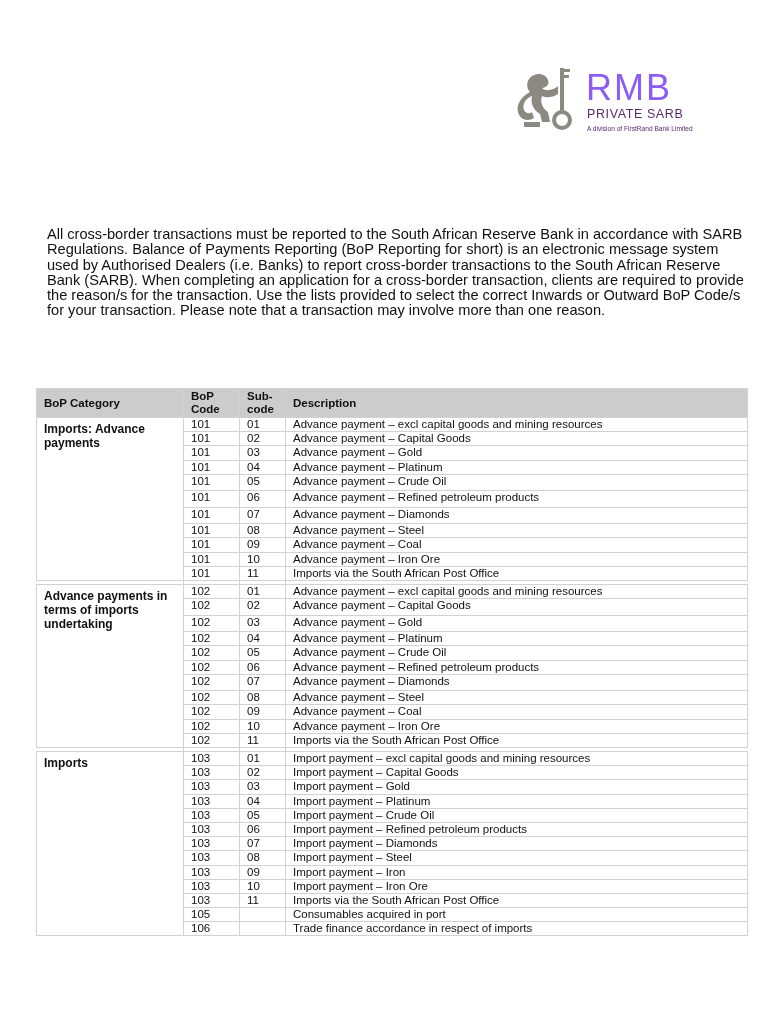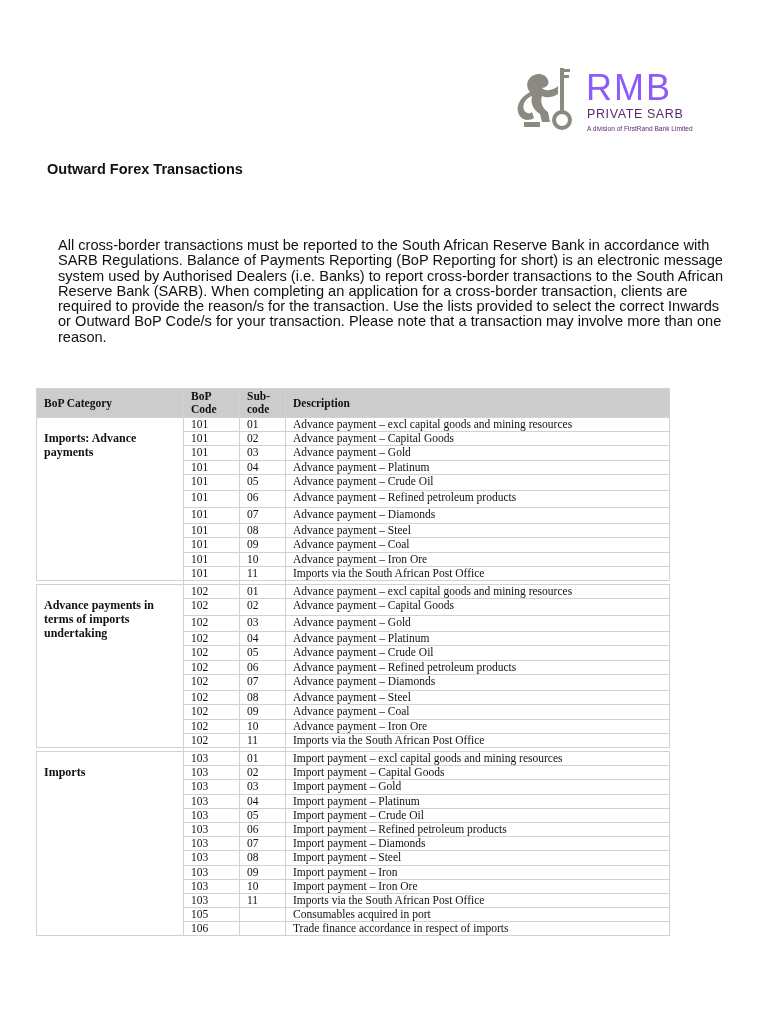--- a/index.html
+++ b/index.html
@@ -10,31 +10,31 @@
   .logo svg.mark { position: absolute; left: 0; top: 0; width: 72px; height: 68px; }
   .logo .rmb { position: absolute; left: 76px; top: 6px; font-size: 36px; font-weight: normal;
                letter-spacing: 2px; color: #8b5cf6; line-height: 36px; }
   .logo .pb { position: absolute; left: 77px; top: 43px; font-size: 12.5px; color: #5b2a6e;
               letter-spacing: 0.6px; line-height: 14px; }
   .logo .div { position: absolute; left: 77px; top: 61px; font-size: 6.6px; color: #5b2a6e;
                line-height: 8px; white-space: nowrap; }
 
   .titles { position: absolute; left: 47px; top: 160px; font-weight: bold; font-size: 14.5px; line-height: 18px; }
   .intro { position: absolute; left: 47px; top: 227px; width: 700px; font-size: 14.6px; line-height: 15.3px; }
-  .intro p { margin: 11px; }
+  .intro p { margin: 0; }
 
   .section-title { position: absolute; left: 47px; top: 363px; font-weight: bold; font-size: 14.5px; margin-top: 37px; }
 
-  table.bop { position: absolute; left: 36px; top: 388px; width: 634px; border-collapse: collapse;
-              font-size: 11.5px; table-layout: fixed; font-family: Liberation Serif, serif; }
+  table.bop { position: absolute; left: 36px; top: 388px; width: 712px; border-collapse: collapse;
+              font-size: 11.5px; table-layout: fixed; }
   table.bop td, table.bop th { border: 1px solid #d2d2d2; padding: 0 7px; text-align: left;
                                vertical-align: top; line-height: 13px; }
   table.bop th { background: #cccccc; font-weight: bold; vertical-align: middle; padding: 1px 7px; }
   table.bop th.cat { vertical-align: middle; }
-  table.bop td.cat { font-weight: bold; font-size: 12px; line-height: 14px; padding-top: 13px; }
+  table.bop td.cat { font-weight: bold; font-size: 12px; line-height: 14px; padding-top: 4px; }
   col.c1 { width: 147px; } col.c2 { width: 56px; } col.c3 { width: 46px; } col.c4 { width: auto; }
   tr.gap td { height: 3px; padding: 0; border-left: 1px solid #d2d2d2; border-right: 1px solid #d2d2d2; }
   tr.gap td.blank { border-left: none; border-right: none; }
   tr.r td { height: 13.2px; }
   tr.tall td { height: 15.5px; }
 </style>
 </head>
 <body>
 
 <div class="logo">
@@ -49,21 +49,20 @@
       <path d="M22 12 C28 8 36 10 38 16 C40 20 36 24 32 24 C36 28 44 26 48 22 L48 30 C42 34 36 34 32 32 C30 38 32 44 38 48 L40 58 L32 58 L30 50 C24 46 20 40 22 32 C16 34 12 40 14 46 C16 50 20 50 22 48 L24 54 C18 58 10 56 8 48 C6 40 12 32 20 28 C16 24 16 16 22 12 Z"></path>
       <path d="M14 58 L30 58 L30 63 L14 63 Z"></path>
     </g>
   </svg>
   <div class="rmb">RMB</div>
   <div class="pb">PRIVATE SARB</div>
   <div class="div">A division of FirstRand Bank Limited</div>
 </div>
 
 <div class="titles">
-  <div>Outward Forex Transactions</div>
 </div>
 
 <div class="intro">
   <p>All cross-border transactions must be reported to the South African Reserve Bank in accordance with SARB Regulations. Balance of Payments Reporting (BoP Reporting for short) is an electronic message system used by Authorised Dealers (i.e. Banks) to report cross-border transactions to the South African Reserve Bank (SARB). When completing an application for a cross-border transaction, clients are required to provide the reason/s for the transaction. Use the lists provided to select the correct Inwards or Outward BoP Code/s for your transaction. Please note that a transaction may involve more than one reason.</p>
 </div>
 
 <div class="section-title">BoP Codes for Outward Transactions</div>
 
 <table class="bop">
   <colgroup>

